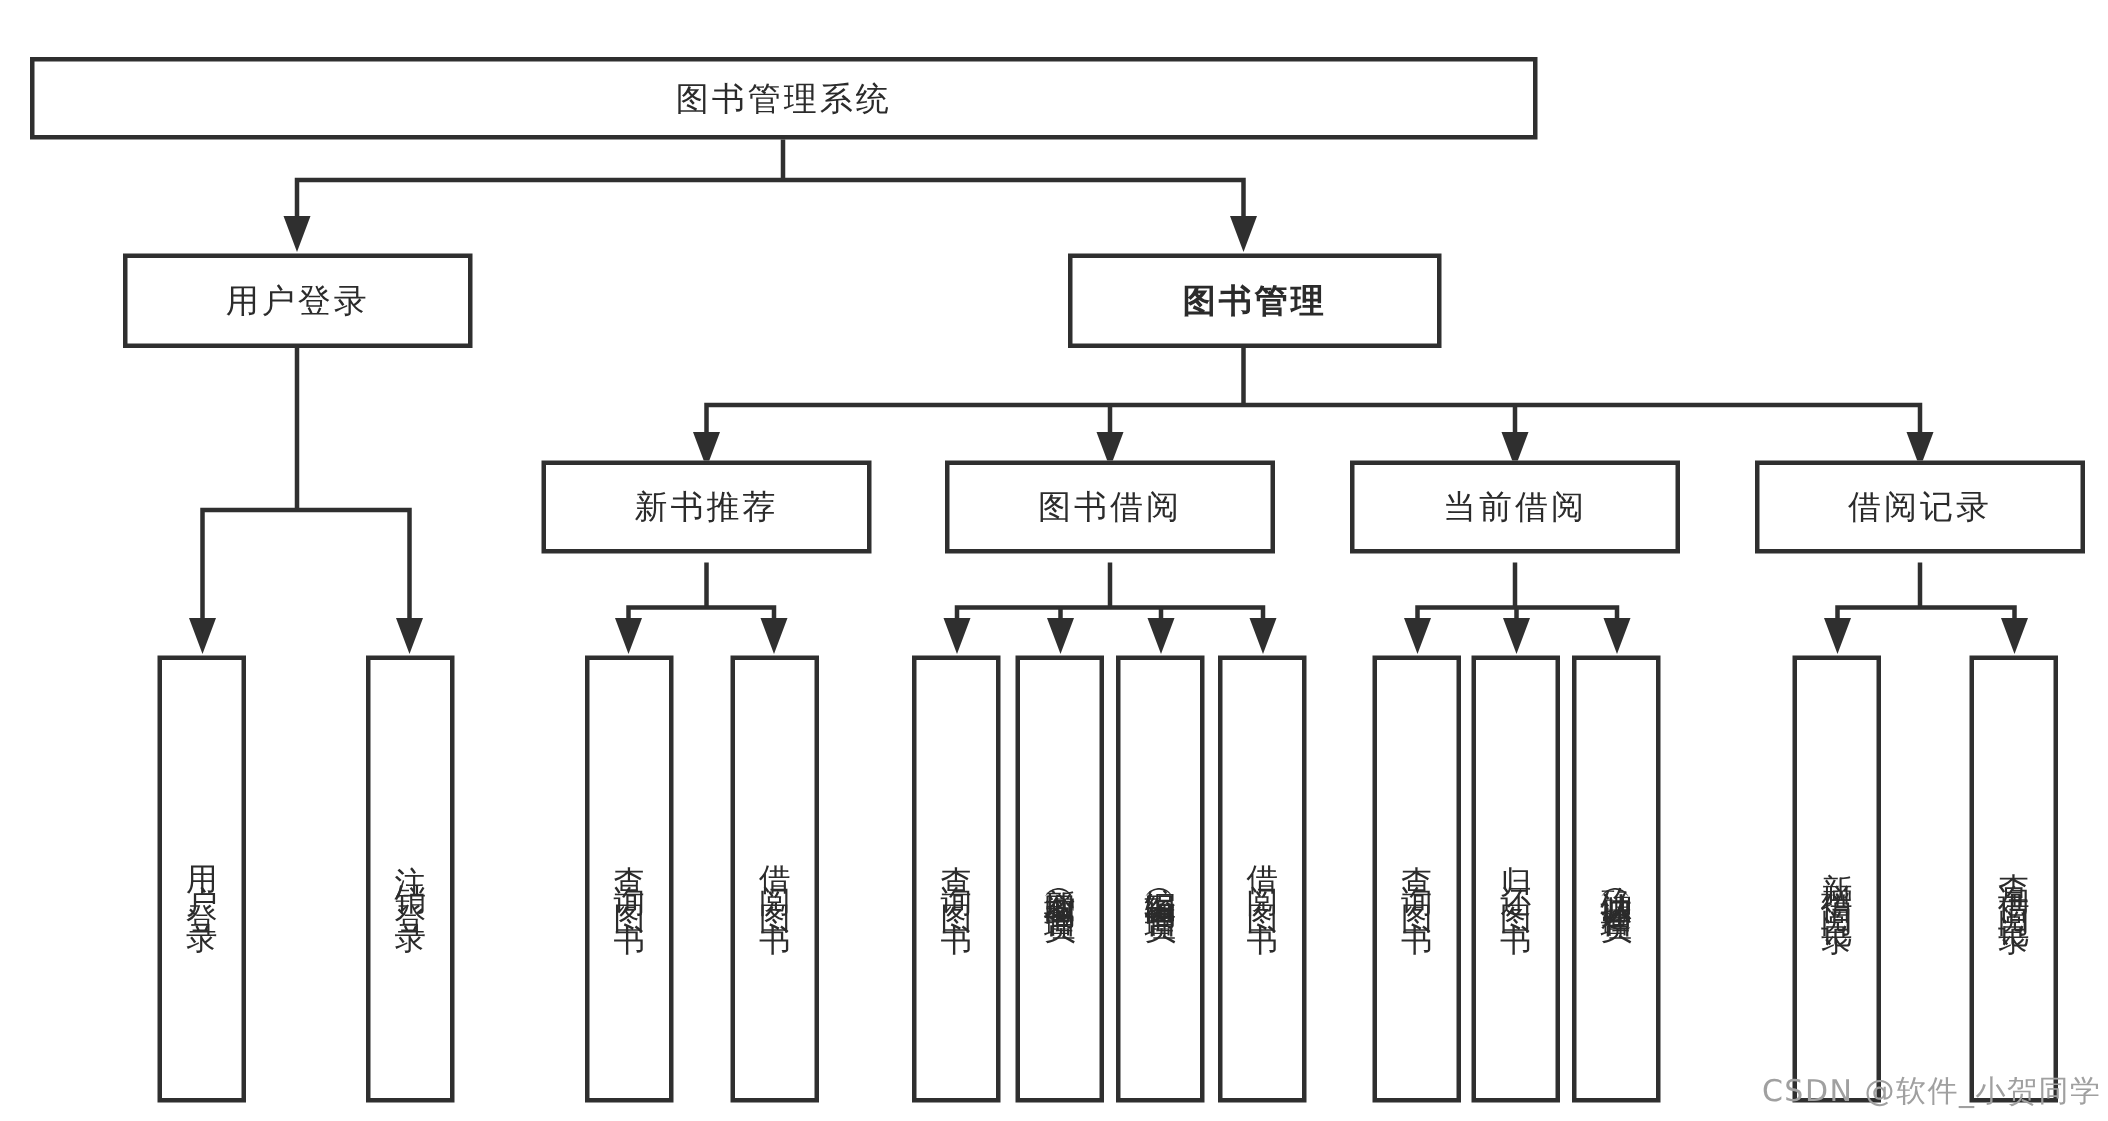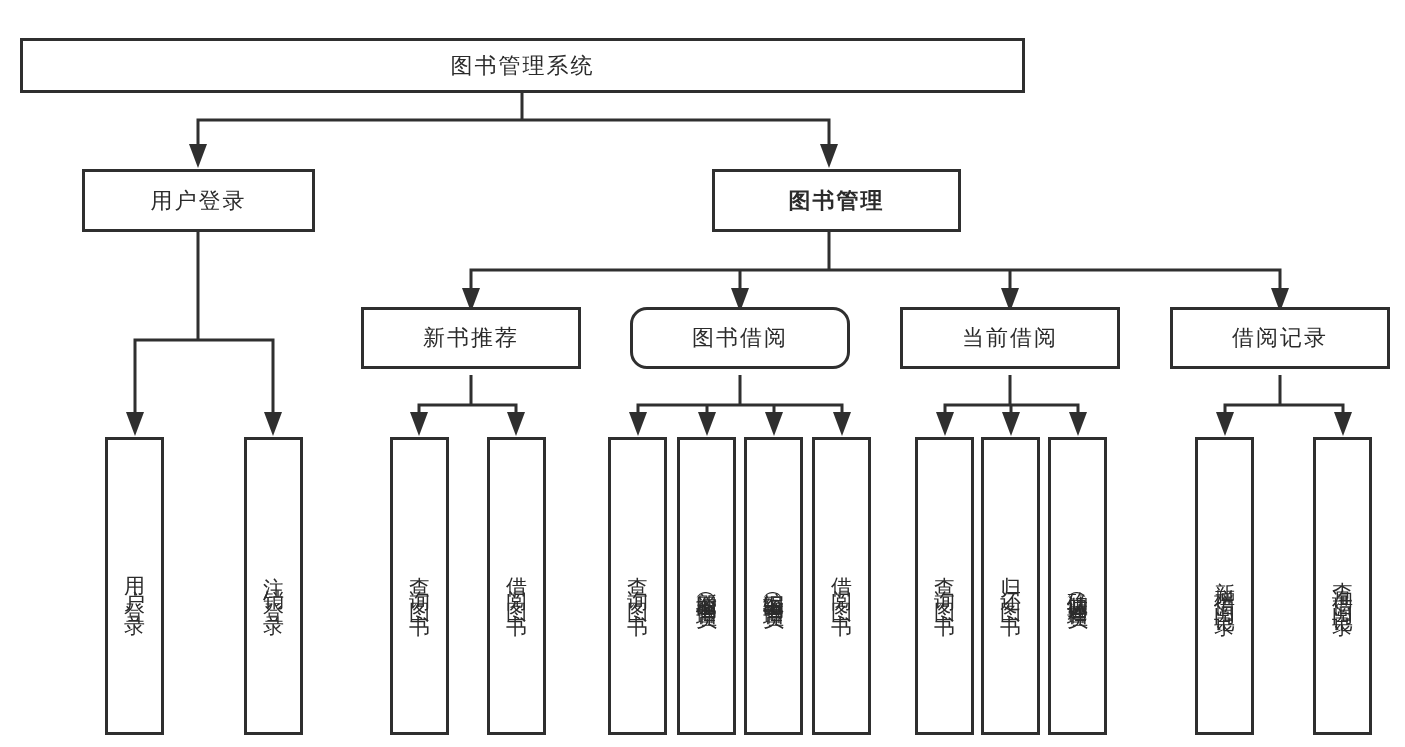--- a/index.html
+++ b/index.html
@@ -33,21 +33,21 @@
     color:var(--text);
     font-size:22px;
     letter-spacing:2px;
     white-space:nowrap;
   }
   
   .root{left:20px;top:13px;width:1005px;height:55px;margin-top:25px;}
   .l2a{left:82px;top:169px;width:233px;height:63px;}
   .l2b{left:712px;top:169px;width:249px;height:63px;font-weight:bold;}
   .l3{top:307px;width:220px;height:62px;}
-  .l3a{left:361px;} .l3b{left:630px;border-radius:17px;} .l3c{left:900px;} .l3d{left:1170px;}
+  .l3a{left:361px;} .l3b{left:630px;} .l3c{left:900px;} .l3d{left:1170px;}
   .leaf{top:437px;width:59px;height:298px;}
   .leaf .lbl{
     writing-mode:vertical-rl;
     text-orientation:upright;
     font-size:21px;
     letter-spacing:0.62em;
   }
   .leaf.med .lbl{letter-spacing:0.34em;}
   .leaf.long .lbl{letter-spacing:0.12em;}
   .f1{left:105px;} .f2{left:244px;} .f3{left:390px;} .f4{left:487px;}
@@ -160,14 +160,15 @@
   <div class="box leaf long f11">
     <span class="lbl">确认归还（管理员）</span>
   </div>
   <div class="box leaf med f12">
     <span class="lbl">新增借阅记录</span>
   </div>
   <div class="box leaf med f13">
     <span class="lbl">查询借阅记录</span>
   </div>
 
+  <div class="watermark">CSDN @软件_小贺同学</div>
 
 </div>
 
 </body></html>

